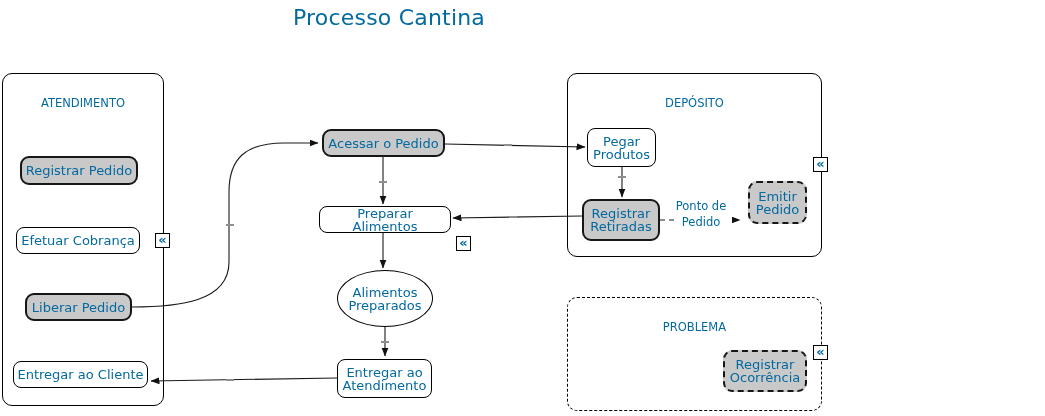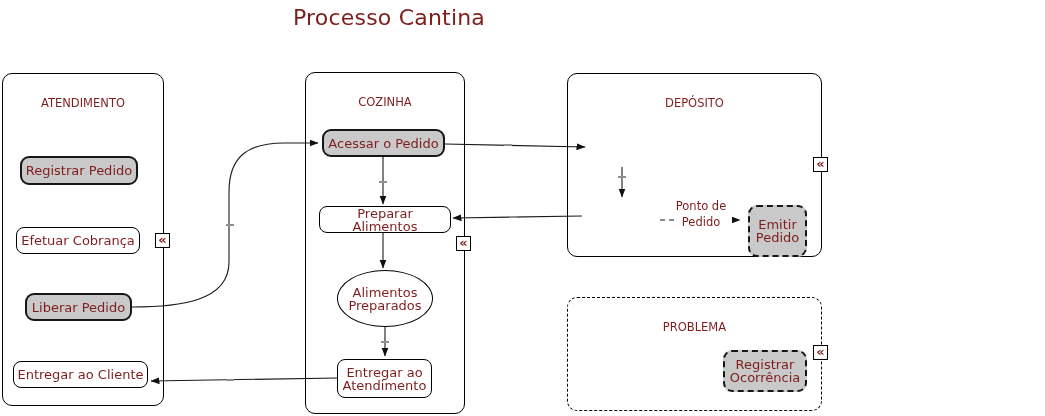--- a/index.html
+++ b/index.html
@@ -1,18 +1,18 @@
 <!DOCTYPE html>
 <html><head>
 <meta charset="utf-8">
 <style>
   html,body { margin:0; padding:0; background:#fff; }
   .canvas {
     position:relative; width:1045px; height:416px; background:#ffffff;
-    font-family:"DejaVu Sans", "Liberation Sans", sans-serif; color:#7f1d1d;
+    font-family:"DejaVu Sans", "Liberation Sans", sans-serif; color:#0369a1;
     overflow:hidden;
   }
   .title {
     position:absolute; left:258px; top:5px; width:262px; text-align:center;
     font-size:22px; letter-spacing:0.2px;
   }
   .lane {
     position:absolute; border:1.2px solid #000; border-radius:10px; background:transparent;
   }
   .lane.dashed { border-style:dashed; }
@@ -45,23 +45,20 @@
 </head>
 <body>
 
 <div class="canvas">
 
   <div class="title">Processo Cantina</div>
 
   <div class="lane" style="left:2px;top:73px;width:160px;height:331px;">
     <div class="lane-title">ATENDIMENTO</div>
   </div>
-  <div class="lane" style="left:305px;top:72px;width:158px;height:340px;">
-    <div class="lane-title">COZINHA</div>
-  </div>
   <div class="lane" style="left:567px;top:73px;width:253px;height:182px;">
     <div class="lane-title">DEPÓSITO</div>
   </div>
   <div class="lane dashed" style="left:567px;top:297px;width:253px;height:112px;">
     <div class="lane-title">PROBLEMA</div>
   </div>
 
   <svg class="edges" width="1045" height="416" aria-hidden="true">
     <defs>
       <marker id="arr" markerWidth="10" markerHeight="8" refX="8.5" refY="3.5" orient="auto" markerUnits="userSpaceOnUse">
@@ -91,22 +88,24 @@
   <div class="node highlight" style="left:20px;top:156px;width:118px;height:29px;">Registrar Pedido</div>
   <div class="node" style="left:16px;top:227px;width:124px;height:27px;">Efetuar Cobrança</div>
   <div class="node highlight" style="left:25px;top:293px;width:107px;height:28px;">Liberar Pedido</div>
   <div class="node" style="left:13px;top:361px;width:135px;height:27px;">Entregar ao Cliente</div>
 
   <div class="node highlight" style="left:322px;top:129px;width:123px;height:28px;">Acessar o Pedido</div>
   <div class="node" style="left:319px;top:206px;width:132px;height:27px;">Preparar Alimentos</div>
   <div class="node ellipse" style="left:337px;top:270px;width:96px;height:57px;">Alimentos Preparados</div>
   <div class="node" style="left:337px;top:359px;width:95px;height:39px;">Entregar ao Atendimento</div>
 
+  <div class="node" style="left:587px;top:128px;width:69px;height:39px;">Pegar Produtos</div>
+  <div class="node highlight" style="left:582px;top:199px;width:78px;height:42px;">Registrar Retiradas</div>
   <div class="edge-label" style="left:674px;top:198px;width:52px;">Ponto de Pedido</div>
-  <div class="node highlight dashed" style="left:748px;top:205px;width:59px;height:52px;">Emitir Pedido</div>
+  <div class="node highlight dashed" style="left:748px;top:181px;width:59px;height:43px;">Emitir Pedido</div>
 
   <div class="node highlight dashed" style="left:723px;top:350px;width:84px;height:42px;">Registrar Ocorrência</div>
 
   <div class="collapse" style="left:155px;top:233px;">«</div>
   <div class="collapse" style="left:456px;top:236px;">«</div>
   <div class="collapse" style="left:813px;top:157px;">«</div>
   <div class="collapse" style="left:813px;top:345px;">«</div>
 
 </div>
 

